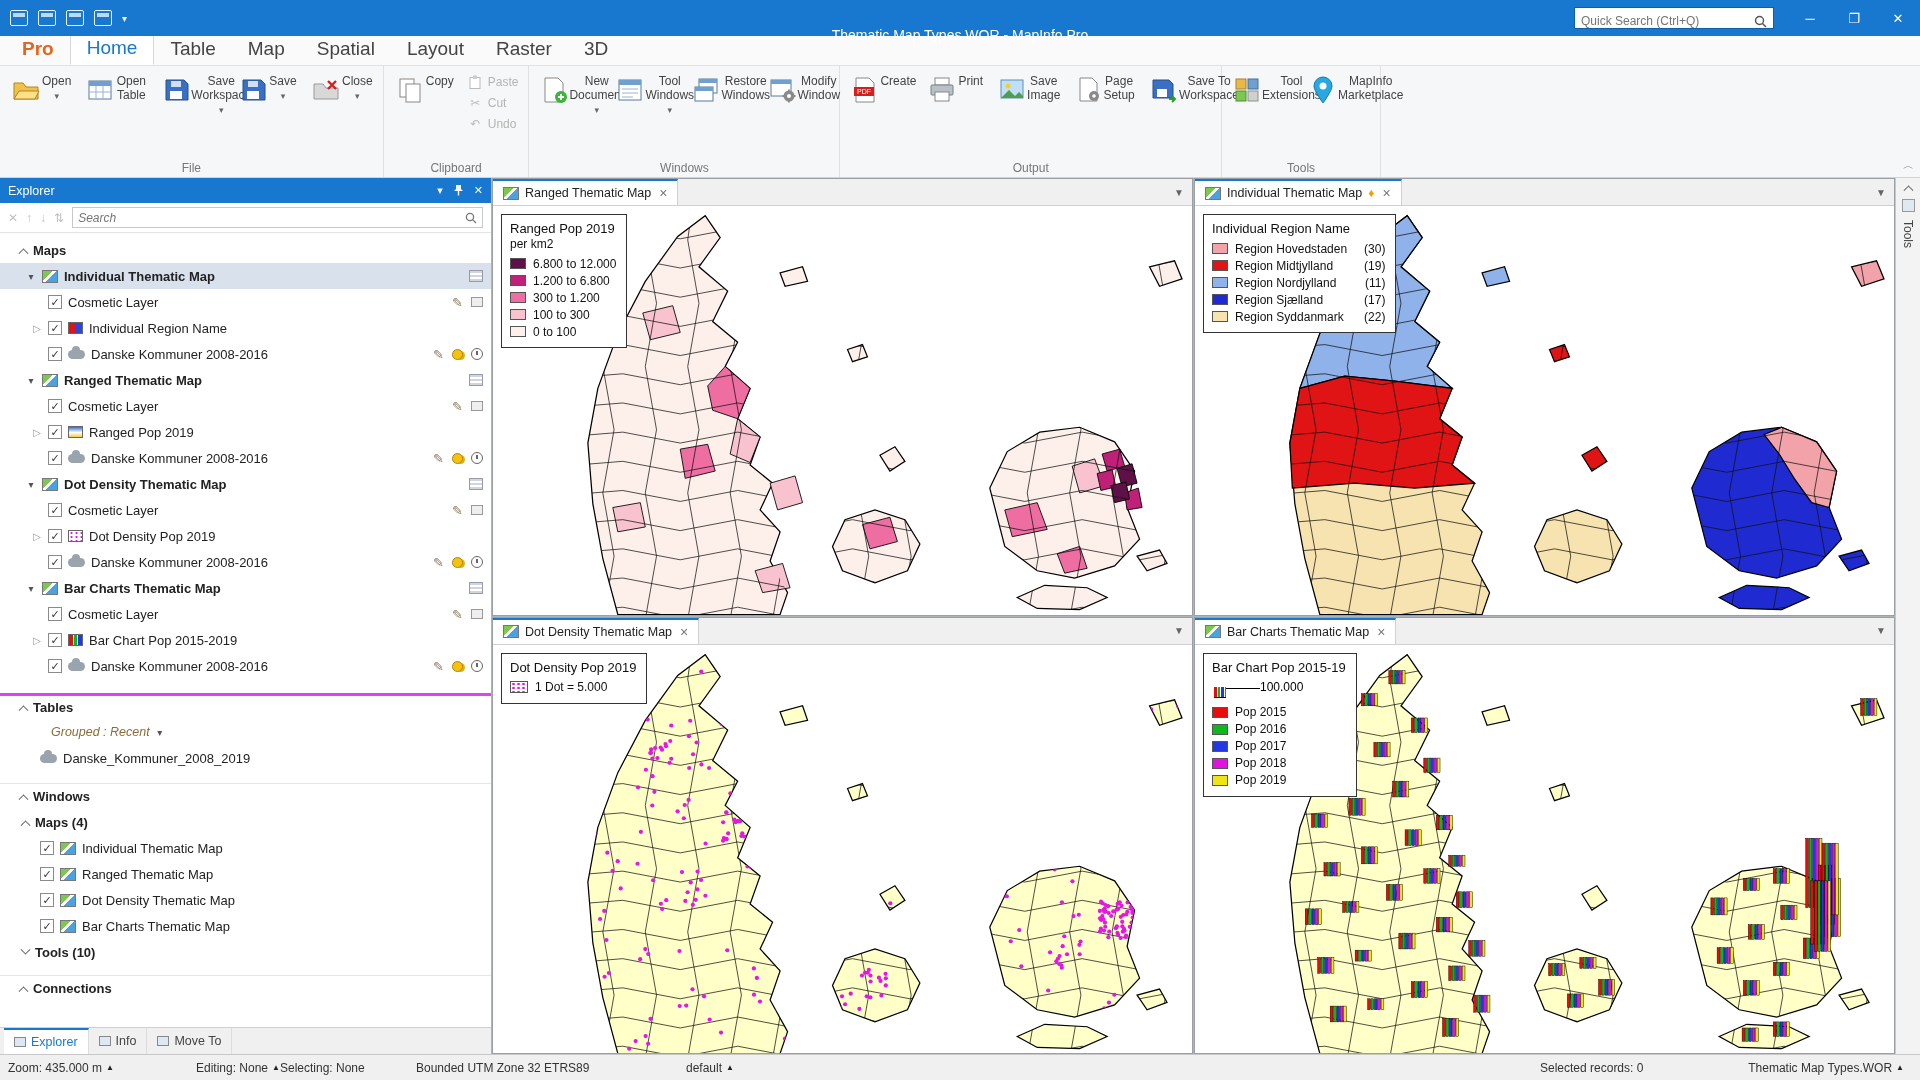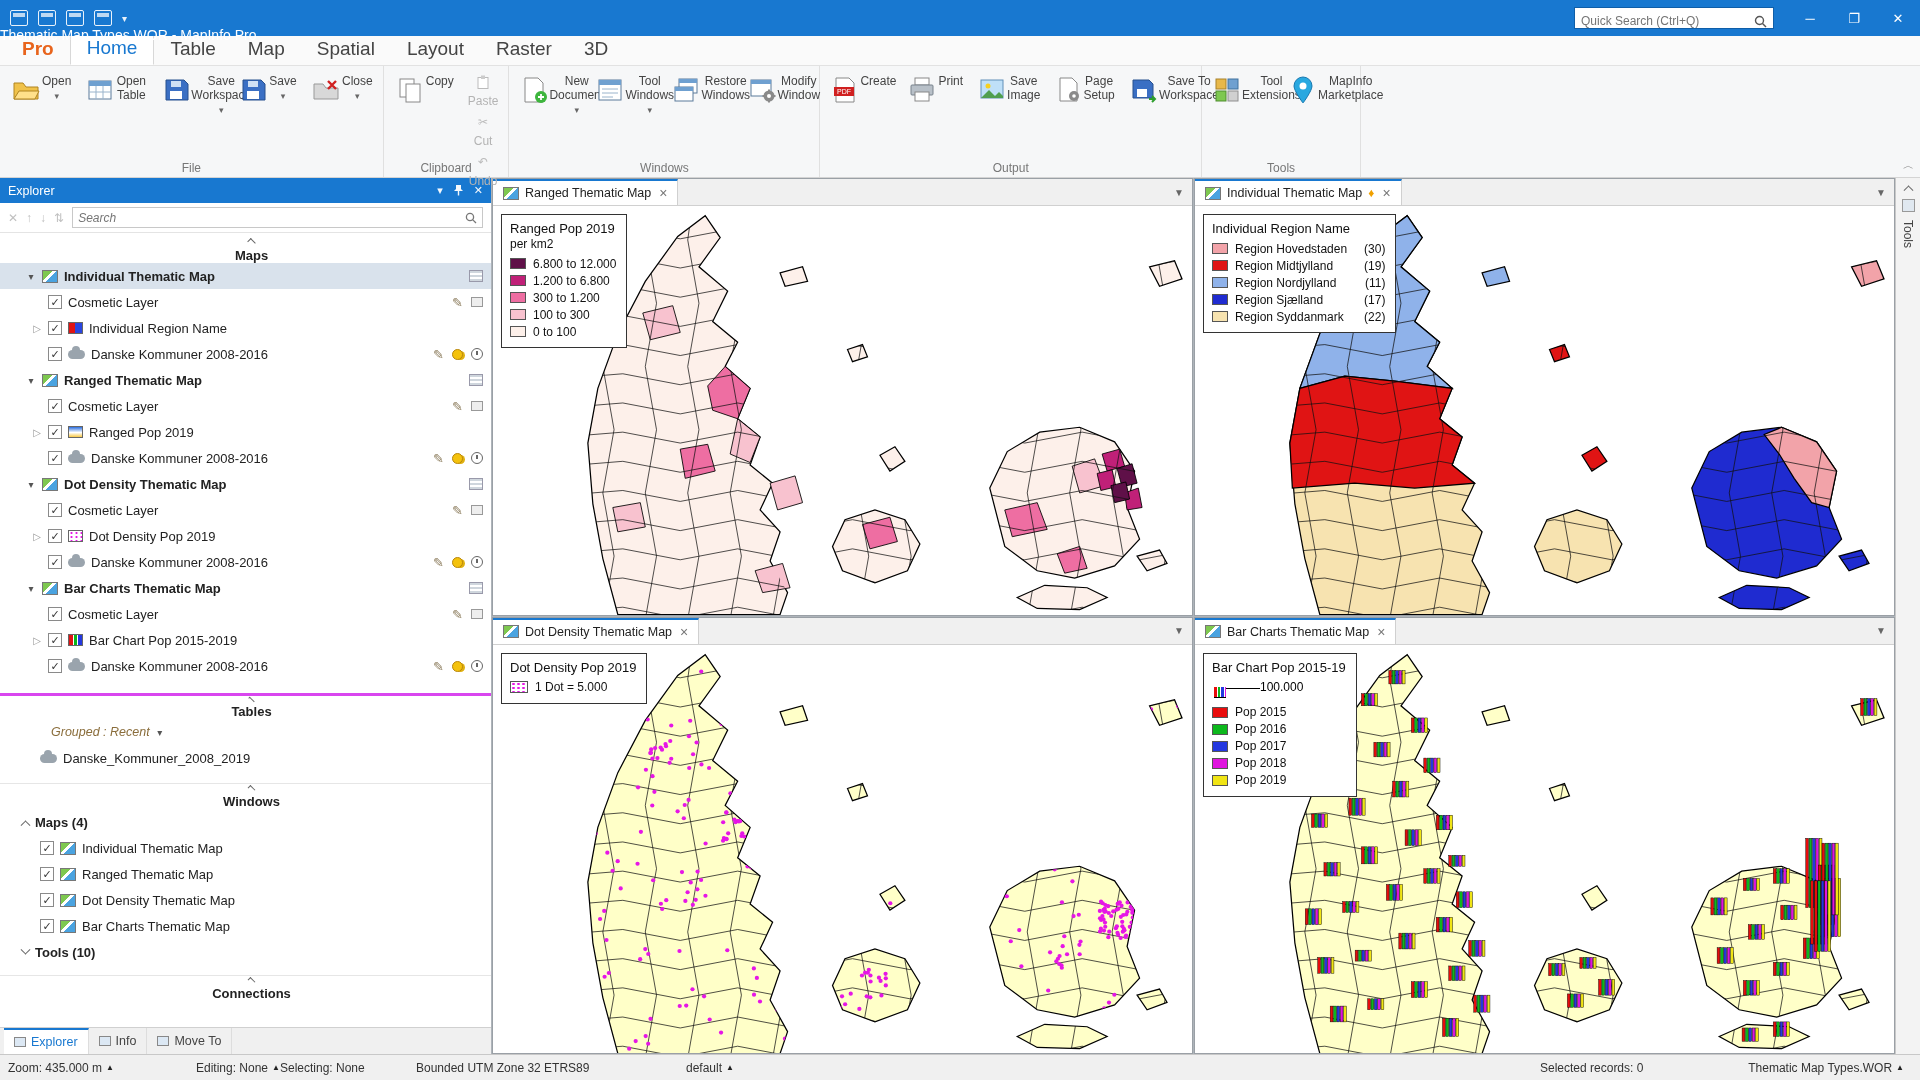--- a/index.html
+++ b/index.html
@@ -4,21 +4,21 @@
 <style>
   * { box-sizing: border-box; margin:0; padding:0; }
   html,body { width:1920px; height:1080px; overflow:hidden; font-family:"Liberation Sans","DejaVu Sans",sans-serif; font-size:13px; background:#e8e8e8; }
 
   
   .titlebar { height:36px; background:#1878d0; display:flex; align-items:center; position:relative; color:#fff; }
   .qat { display:flex; align-items:center; gap:10px; padding-left:10px; }
   .qat .qicon { width:18px; height:16px; border:1.4px solid #fff; border-radius:2px; opacity:.9; position:relative; }
   .qat .qicon::after{ content:""; position:absolute; left:2px; top:2px; right:2px; height:4px; background:rgba(255,255,255,.8); }
   .qat .qdd { color:#fff; font-size:10px; opacity:.9; }
-  .tb-title { position:absolute; left:0; right:0; text-align:left; font-size:14px; pointer-events:none;margin-top:33px; }
+  .tb-title { position:absolute; left:0; right:0; text-align:center; font-size:14px; pointer-events:none;margin-top:33px; }
   .tb-right { margin-left:auto; display:flex; align-items:center; height:100%; }
   .qsearch { width:200px; height:22px; background:#fff; border:1px solid #0f5ea8; display:flex; align-items:flex-end; padding:0 6px; margin-right:14px; }
   .qsearch input { border:0; outline:0; flex:1; font-size:12px; color:#444; font-family:inherit; }
   .wbtns { display:flex; height:100%; }
   .wbtn { width:44px; display:flex; align-items:center; justify-content:center; font-size:13px; color:#fff; }
 
   
   .rtabs { height:30px; background:#fafafa; display:flex; align-items:flex-end; border-bottom:1px solid #e2e2e2; padding-left:6px; }
   .rtab { padding:5px 16px; font-size:19px; color:#444; cursor:default; }
   .rtab.pro { color:#e8641c; font-weight:bold; }
@@ -27,42 +27,42 @@
   
   .ribbon { height:112px; background:#f6f7f8; border-bottom:1px solid #d4d4d4; display:flex; align-items:stretch; position:relative; }
   .rgroup { display:flex; flex-direction:column; border-right:1px solid #e0e0e0; padding:4px 4px 16px 4px; position:relative; }
   .rglabel { position:absolute; bottom:2px; left:0; right:0; text-align:center; font-size:12px; color:#777; }
   .rbtns { display:flex; align-items:flex-start; gap:2px; height:100%; }
   .rbtn { display:flex; flex-direction:row; align-items:flex-start; padding:4px 6px 2px 6px; min-width:52px; max-width:74px; border-radius:2px; }
   .ric { width:32px; height:32px; display:flex; align-items:center; justify-content:center; margin-bottom:3px; }
   .rlbl { font-size:12px; color:#444; text-align:center; line-height:14px; }
   .dd { font-size:9px; color:#666; }
   .rcol { display:flex; flex-direction:column; gap:2px; padding-top:2px; }
-  .rsmall { display:flex; align-items:center; gap:5px; font-size:12px; color:#b4b4b4; padding:2px 6px;flex-direction:column; }
+  .rsmall { display:flex; align-items:center; gap:5px; font-size:12px; color:#b4b4b4; padding:2px 6px; }
   .rsmall .sic { width:15px; height:15px; display:flex; align-items:center; justify-content:center; color:#bbb; font-size:12px; }
   .ribbon-collapse { position:absolute; right:6px; bottom:4px; color:#888; font-size:11px; }
 
   
   .main { display:flex; height:876px; background:#dfe3e8; }
 
   
   .explorer { width:492px; background:#fff; border-right:1px solid #aeb4ba; display:flex; flex-direction:column; }
   .exp-head { height:25px; background:#1878d0; color:#fff; display:flex; align-items:center; padding:0 8px; font-size:12.5px; }
   .exp-head .spacer { flex:1; }
   .exp-head .hic { margin-left:10px; font-size:11px; opacity:.95; }
   .exp-tools { height:30px; display:flex; align-items:center; gap:8px; padding:0 8px; border-bottom:1px solid #e4e4e4; }
   .exp-tools .tic { color:#c0c0c0; font-size:12px; }
   .searchbox { flex:1; height:21px; border:1px solid #c8c8c8; display:flex; align-items:center; padding:0 5px; }
   .searchbox input { border:0; outline:0; flex:1; font-size:12px; font-style:italic; color:#888; font-family:inherit; }
   .tree { flex:1; overflow:hidden; padding-top:4px; }
   .trow { height:26px; display:flex; align-items:center; gap:6px; padding-right:8px; position:relative; }
   .trow .lbl { font-size:13px; color:#222; white-space:nowrap; }
   .trow .lbl.b { font-weight:bold; }
   .trow.sel { background:#d9e2ec; }
-  .sechead { padding-left:20px; font-weight:bold; color:#333;flex-direction:column; }
+  .sechead { padding-left:20px; font-weight:bold; color:#333; }
   .maprow { padding-left:26px; }
   .childrow { padding-left:48px; }
   .themerow { padding-left:32px; }
   .rowicons { margin-left:auto; display:flex; align-items:center; gap:8px; }
   .chev { width:7px; height:7px; border-right:1.6px solid #666; border-bottom:1.6px solid #666; display:inline-block; }
   .chev.up { transform:rotate(-135deg) translate(-2px,-2px); }
   .chev.down { transform:rotate(45deg) translate(-2px,-2px); }
   .tri { font-size:10px; color:#555; width:10px; text-align:center; }
   .tri.light { color:#999; }
   .cb { width:14px; height:14px; border:1px solid #8a8a8a; background:#fff; display:inline-flex; align-items:center; justify-content:center; font-size:11px; color:#333; flex:0 0 auto; }

